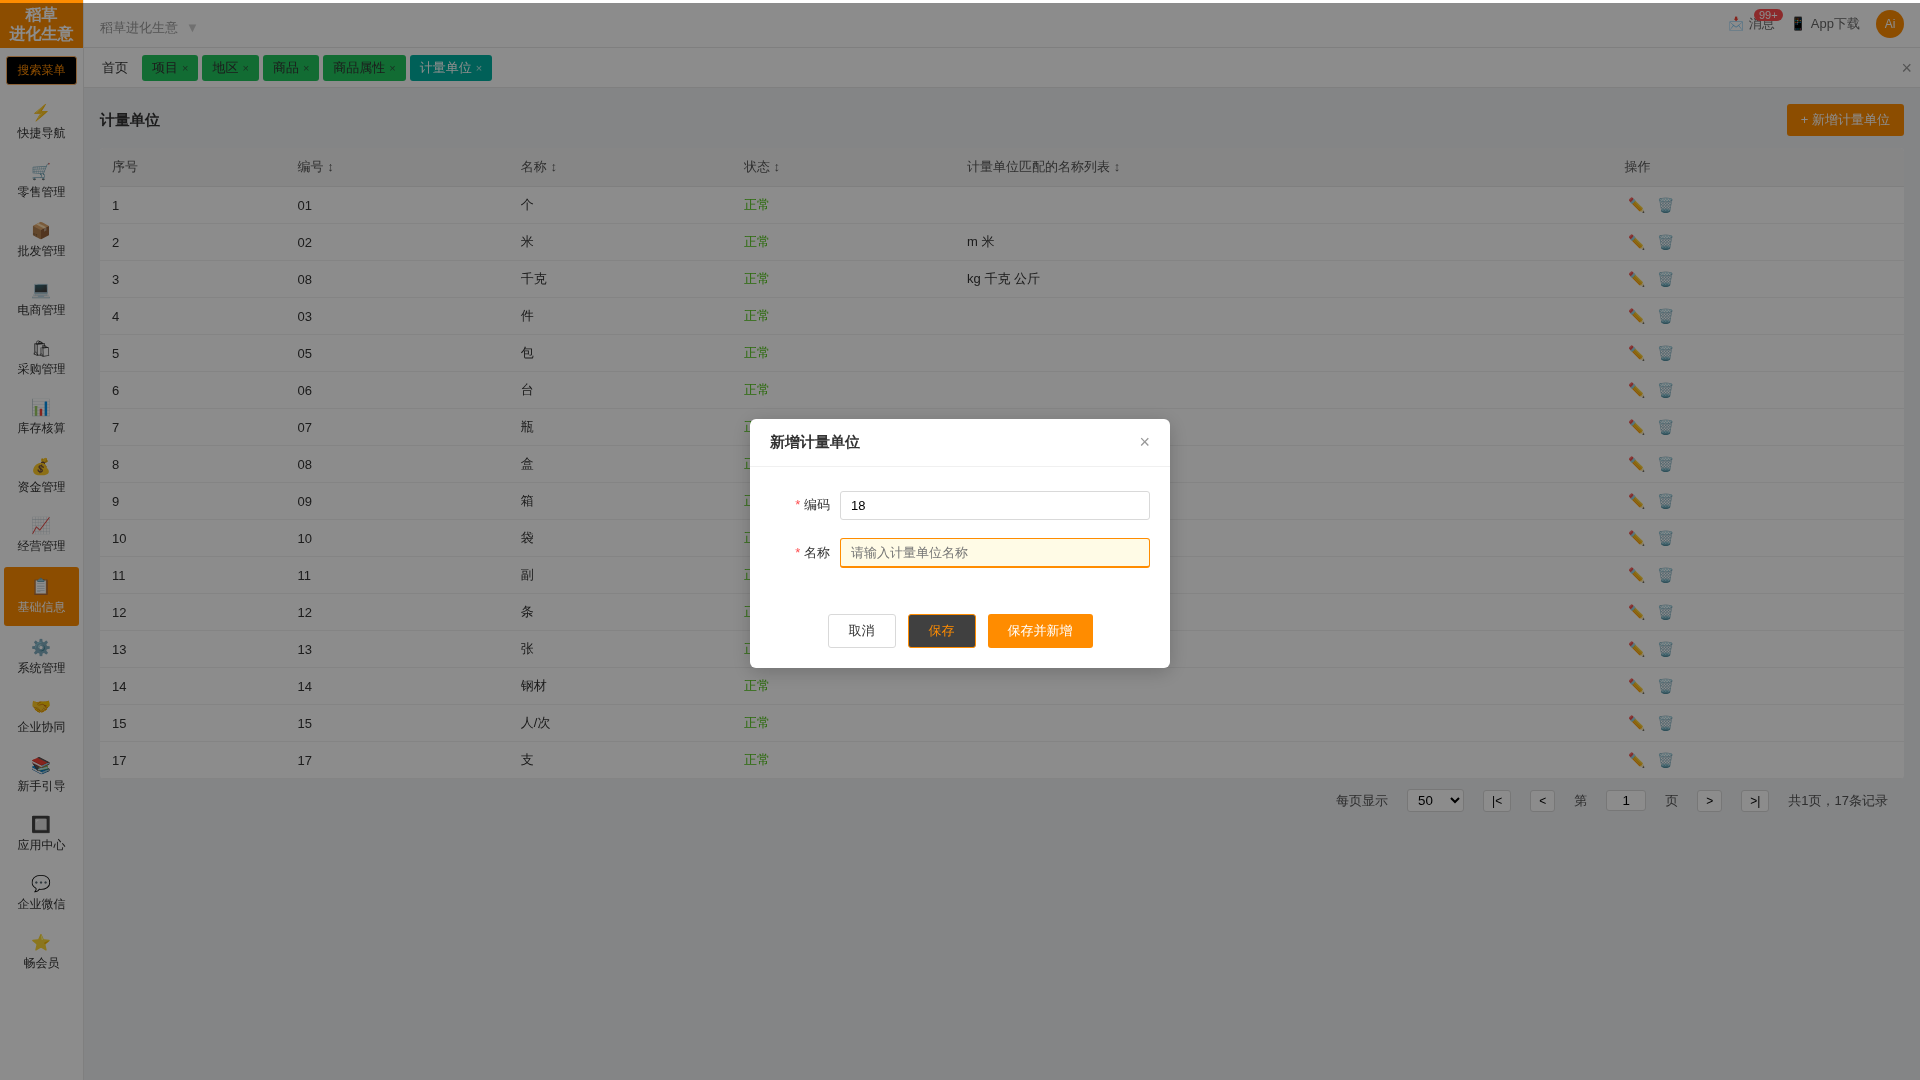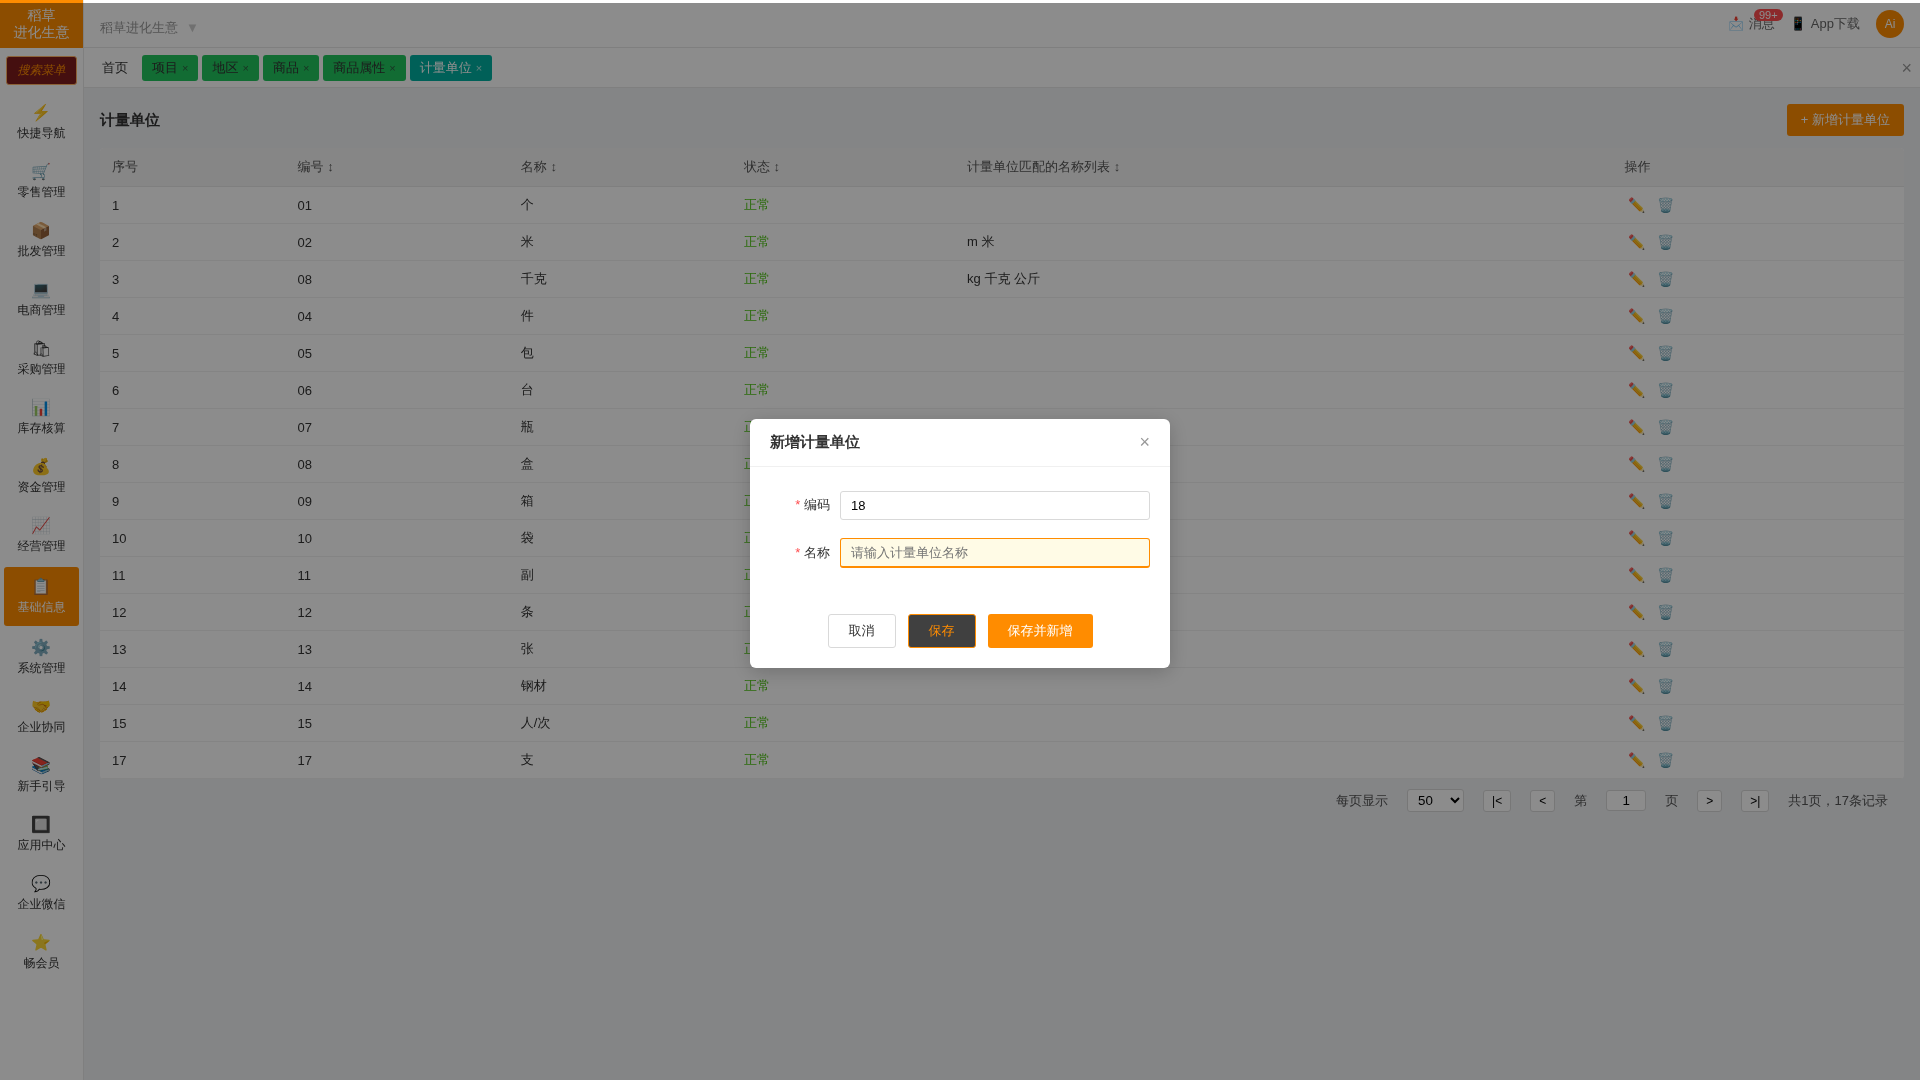--- a/index.html
+++ b/index.html
@@ -1,23 +1,23 @@
 <!DOCTYPE html>
 <html><head>
   <meta charset="utf-8">
   <style>
     * { margin: 0; padding: 0; box-sizing: border-box; }
     body { font-family: "Microsoft YaHei", SimSun, sans-serif; font-size: 13px; background: #f0f2f5; width: 1920px; height: 1080px; overflow: hidden; display: flex; }
 
     
     .sidebar { width: 84px; background: #fff; height: 1080px; display: flex; flex-direction: column; border-right: 1px solid #e8e8e8; flex-shrink: 0; }
     .sidebar-logo { height: 48px; background: #ff8c00; display: flex; align-items: center; justify-content: center; }
-    .sidebar-logo-text { color: #fff; font-size: 14px; font-weight: normal; text-align: center; line-height: 1.2; }
+    .sidebar-logo-text { color: #fff; font-size: 16px; font-weight: bold; text-align: center; line-height: 1.2; }
     .sidebar-search { padding: 8px 6px; }
-    .sidebar-search-btn { width: 100%; padding: 5px; background: #7f1d1d; border: 1px solid #ffb366; border-radius: 3px; color: #ff8c00; font-size: 12px; cursor: pointer; text-align: center; font-style: italic; }
+    .sidebar-search-btn { width: 100%; padding: 5px; background: #000000; border: 1px solid #ffb366; border-radius: 3px; color: #ff8c00; font-size: 12px; cursor: pointer; text-align: center; }
     .sidebar-nav { flex: 1; overflow-y: auto; }
     .sidebar-item { padding: 10px 6px; text-align: center; cursor: pointer; color: #333; font-size: 12px; display: flex; flex-direction: column; align-items: center; gap: 3px; }
     .sidebar-item.active { background: #ff8c00; color: #fff; border-radius: 3px; margin: 2px 4px; }
     .sidebar-icon { font-size: 16px; }
 
     
     .main { flex: 1; display: flex; flex-direction: column; height: 1080px; }
 
     
     .topbar { height: 48px; background: #fff; display: flex; align-items: center; justify-content: space-between; padding: 0 16px; border-bottom: 1px solid #e8e8e8; }
@@ -252,21 +252,21 @@
     <td>千克</td>
     <td><span class="status-normal">正常</span></td>
     <td>kg 千克 公斤</td>
     <td>
       <button class="action-btn">✏️</button>
       <button class="action-btn">🗑️</button>
     </td>
   </tr>
             <tr>
     <td>4</td>
-    <td>04</td>
+    <td>03</td>
     <td>件</td>
     <td><span class="status-normal">正常</span></td>
     <td></td>
     <td>
       <button class="action-btn">✏️</button>
       <button class="action-btn">🗑️</button>
     </td>
   </tr>
             <tr>
     <td>5</td>

